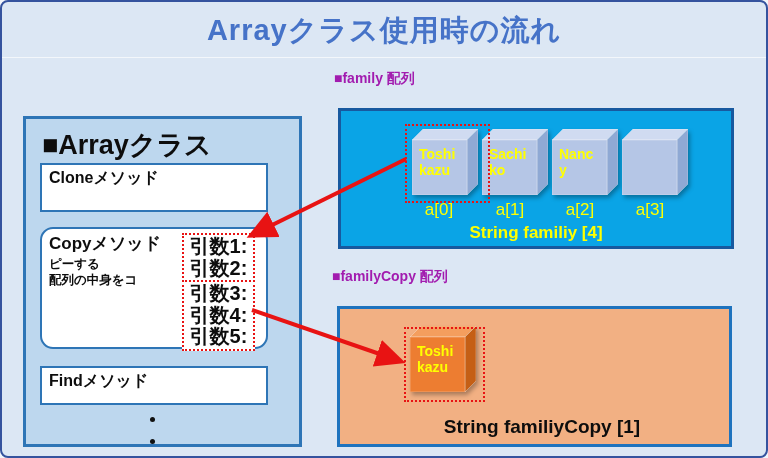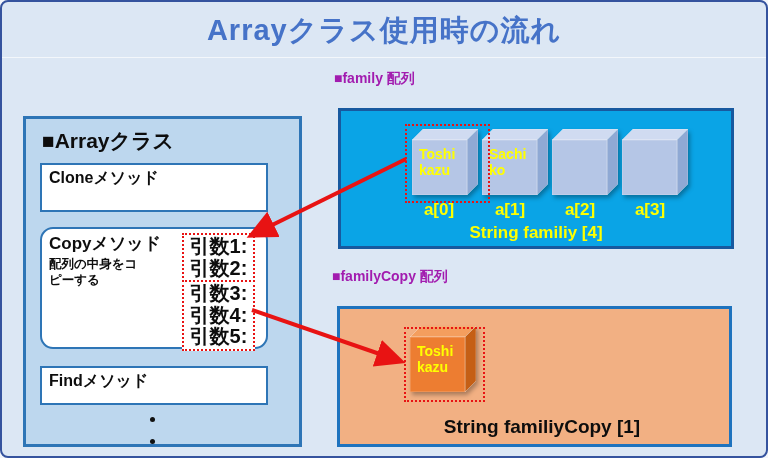--- a/index.html
+++ b/index.html
@@ -23,21 +23,21 @@
     background:rgba(255,255,255,.65);
   }
 
   
   .array-panel {
     position:absolute; left:21px; top:114px; width:279px; height:331px;
     background:#bdd7ee; border:3px solid #2e75b6;
   }
   .array-panel .panel-heading {
     position:absolute; left:16px; top:8px;
-    font-size:21px; font-weight:bold; color:#0d0d0d;
+    font-size:27px; font-weight:bold; color:#0d0d0d;
   }
   .method-box {
     position:absolute; left:14px; width:228px;
     background:#ffffff; border:2px solid #2e75b6;
     padding:3px 7px; font-size:16px; font-weight:bold; color:#0d0d0d;
   }
   .method-clone { top:44px; height:49px; }
   .method-copy  { top:108px; height:122px; font-size:17px;border-radius:13px; }
   .method-find  { top:247px; height:39px; }
   .method-desc { font-size:12.5px; font-weight:bold; line-height:1.15; margin-top:2px; }
@@ -85,21 +85,21 @@
   .c1 { left:71px; top:18px; } .c2 { left:141px; top:18px; }
   .c3 { left:211px; top:18px; } .c4 { left:281px; top:18px; }
   .copy-cube { left:70px; top:17px; }
 
   .red-dotted { position:absolute; border:2px dotted #e81313; }
   .family-dotted { left:64px; top:13px; width:85px; height:79px; }
   .copy-dotted   { left:64px; top:18px; width:81px; height:75px; }
 
   .index-label {
     position:absolute; top:89px; width:70px; text-align:center;
-    font-size:17px; font-weight:bold; color:#ffff00;
+    font-size:17px; font-weight:normal; color:#ffff00;
   }
   .i0 { left:63px; } .i1 { left:134px; } .i2 { left:204px; } .i3 { left:274px; }
 
   .box-caption {
     position:absolute; left:0; right:0; text-align:center;
     font-size:17px; font-weight:bold;
   }
   .family-caption { top:112px; color:#ffff00; }
   .copy-caption { top:107px; font-size:19px; color:#0d0d0d;padding-left:15px; }
 
@@ -115,22 +115,22 @@
 
   <section class="array-panel">
     <div class="panel-heading">■Arrayクラス</div>
 
     <div class="method-box method-clone">
       <span>Cloneメソッド</span>
     </div>
 
     <div class="method-box method-copy">
       <div>Copyメソッド</div>
+      <div class="method-desc">ピーする</div>
       <div class="method-desc">配列の中身をコ</div>
-      <div class="method-desc">ピーする</div>
     </div>
 
     <div class="params-stack">
       <div class="params-group">
         <div class="param-row">引数1:</div>
         <div class="param-row">引数2:</div>
       </div>
       <div class="params-group">
         <div class="param-row">引数3:</div>
         <div class="param-row">引数4:</div>
@@ -173,20 +173,24 @@
         <div>ko</div>
       </div>
     </div>
 
     <div class="cube c3">
       <svg viewBox="0 0 66 66">
         <polygon points="0,11 11,0 66,0 55,11" fill="#d0dbf1" stroke="#ffffff" stroke-opacity=".3"></polygon>
         <polygon points="55,11 66,0 66,55 55,66" fill="#8fa9d4" stroke="#ffffff" stroke-opacity=".3"></polygon>
         <rect x="0" y="11" width="55" height="55" fill="#b5c6e6" stroke="#ffffff" stroke-opacity=".3"></rect>
       </svg>
+      <div class="cube-label">
+        <div>Nanc</div>
+        <div>y</div>
+      </div>
     </div>
 
     <div class="cube c4">
       <svg viewBox="0 0 66 66">
         <polygon points="0,11 11,0 66,0 55,11" fill="#d0dbf1" stroke="#ffffff" stroke-opacity=".3"></polygon>
         <polygon points="55,11 66,0 66,55 55,66" fill="#8fa9d4" stroke="#ffffff" stroke-opacity=".3"></polygon>
         <rect x="0" y="11" width="55" height="55" fill="#b5c6e6" stroke="#ffffff" stroke-opacity=".3"></rect>
       </svg>
     </div>
 

